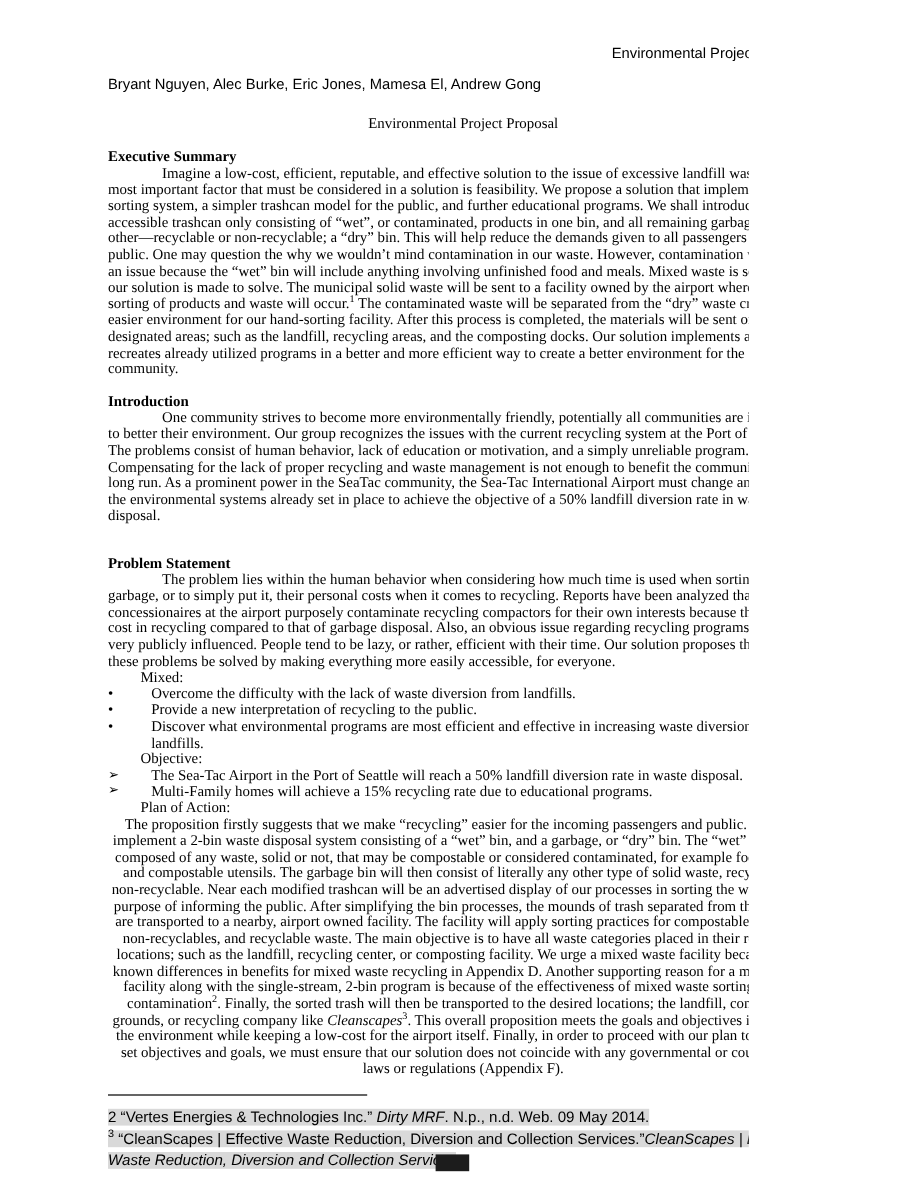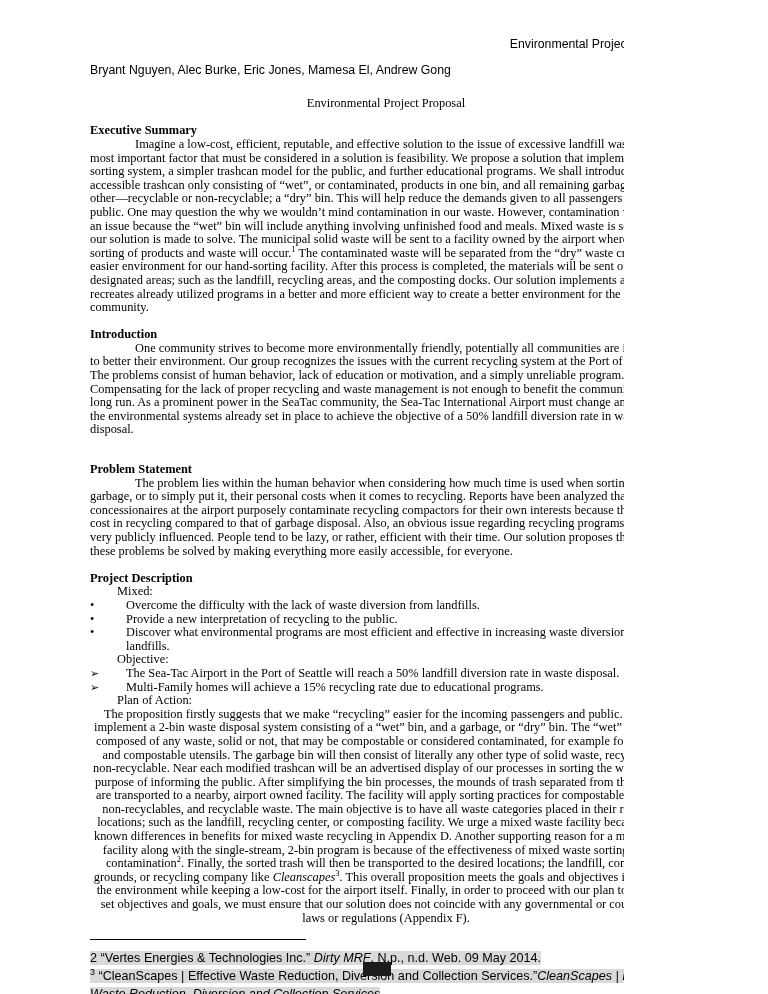--- a/index.html
+++ b/index.html
@@ -102,21 +102,20 @@
 
     <div class="sec-heading">Executive Summary</div>
     <p class="body-para"><span>Imagine a low-cost, efficient, reputable, and effective solution to the issue of excessive landfill waste. The most important factor that must be considered in a solution is feasibility.  We propose a solution that implements a sorting system, a simpler trashcan model for the public, and further educational programs. We shall introduce an easily accessible trashcan only consisting of “wet”, or contaminated, products in one bin, and all remaining garbage in the other—recyclable or non-recyclable; a “dry” bin. This will help reduce the demands given to all passengers and the public. One may question the why we wouldn’t mind contamination in our waste. However, contamination will not be an issue because the “wet” bin will include anything involving unfinished food and meals. Mixed waste is something our solution is made to solve. The municipal solid waste will be sent to a facility owned by the airport where detailed sorting of products and waste will occur.</span><sup class="fn-ref">1</sup><span> The contaminated waste will be separated from the “dry” waste creating an easier environment for our hand-sorting facility. After this process is completed, the materials will be sent off to their designated areas; such as the landfill, recycling areas, and the composting docks. Our solution implements and recreates already utilized programs in a better and more efficient way to create a better environment for the community.</span></p>
 
     <div class="sec-heading">Introduction</div>
     <p class="body-para">One community strives to become more environmentally friendly, potentially all communities are influenced to better their environment. Our group recognizes the issues with the current recycling system at the Port of Seattle. The problems consist of human behavior, lack of education or motivation, and a simply unreliable program. Compensating for the lack of proper recycling and waste management is not enough to benefit the community in the long run. As a prominent power in the SeaTac community, the Sea-Tac International Airport must change and improve the environmental systems already set in place to achieve the objective of a 50% landfill diversion rate in waste disposal.</p>
 
     <div class="sec-heading big-gap">Problem Statement</div>
     <p class="body-para">The problem lies within the human behavior when considering how much time is used when sorting their garbage, or to simply put it, their personal costs when it comes to recycling. Reports have been analyzed that concessionaires at the airport purposely contaminate recycling compactors for their own interests because there is no cost in recycling compared to that of garbage disposal. Also, an obvious issue regarding recycling programs is that it’s very publicly influenced. People tend to be lazy, or rather, efficient with their time. Our solution proposes that all of these problems be solved by making everything more easily accessible, for everyone.</p>
 
-    <div class="sec-heading">Project Description</div>
     <div class="sub-label">Mixed:</div>
 
     <div class="bullet-row">
       <span class="bullet-marker">•</span>
       <span class="bullet-text">Overcome the difficulty with the lack of waste diversion from landfills.</span>
     </div>
     <div class="bullet-row">
       <span class="bullet-marker">•</span>
       <span class="bullet-text">Provide a new interpretation of recycling to the public.</span>
     </div>

